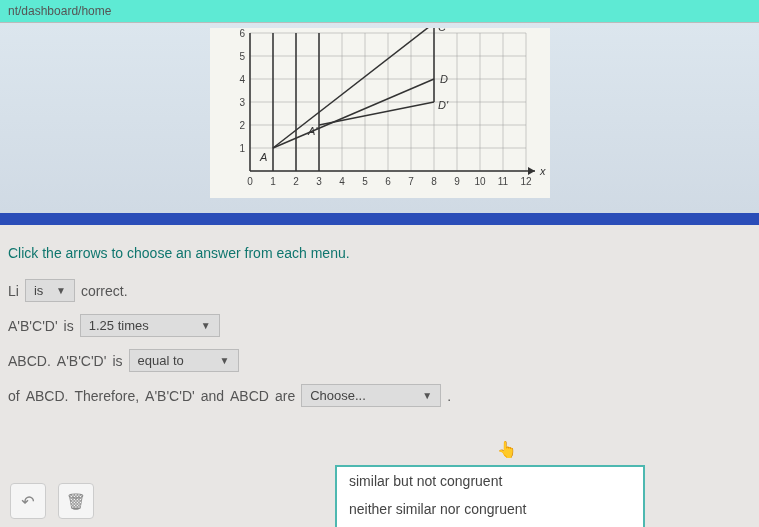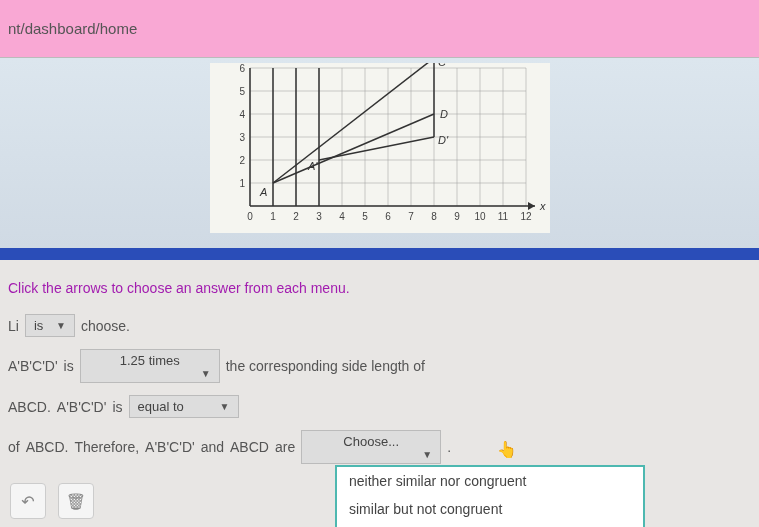--- a/index.html
+++ b/index.html
@@ -5,23 +5,23 @@
     * { margin: 0; padding: 0; box-sizing: border-box; }
     body {
       font-family: Arial, sans-serif;
       background: #e8e6e4;
       width: 759px;
       height: 527px;
       overflow: hidden;
       position: relative;
     }
     .url-bar {
-      background: #f9a8d4;
-      padding: 20px 8px;
-      font-size: 15px;
+      background: #5eead4;
+      padding: 4px 8px;
+      font-size: 12px;
       color: #555;
       border-bottom: 1px solid #bbb;
     }
     .graph-section {
       background: linear-gradient(180deg, #dce6ee 0%, #d0dae4 100%);
       padding: 5px 0 15px 0;
       display: flex;
       justify-content: center;
     }
     .graph-container {
@@ -32,21 +32,21 @@
     }
     .blue-divider {
       height: 12px;
       background: #2a4db8;
     }
     .question-section {
       padding: 20px 8px 10px 8px;
       background: #e8e6e4;
     }
     .instruction {
-      color: #a21caf;
+      color: #0f766e;
       font-size: 14px;
       margin-bottom: 18px;
     }
     .line {
       display: flex;
       align-items: center;
       flex-wrap: wrap;
       gap: 6px;
       margin-bottom: 12px;
       font-size: 14px;
@@ -56,21 +56,21 @@
       display: inline-flex;
       align-items: center;
       background: #ddd;
       border: 1px solid #bbb;
       padding: 3px 8px;
       font-size: 13px;
       color: #444;
       min-width: 50px;
       position: relative;
     }
-    .dropdown.wide { min-width: 140px; flex-direction: column; }
+    .dropdown.wide { min-width: 140px; }
     .dropdown.medium { min-width: 110px; text-align: right; }
     .dropdown-arrow {
       margin-left: auto;
       font-size: 10px;
       color: #555;
       padding-left: 10px;
     }
     .italic { }
     .options-menu {
       position: absolute;
@@ -201,31 +201,30 @@
 
 <div class="question-section">
   <div class="instruction">Click the arrows to choose an answer from each menu.</div>
 
   <div class="line">
     <span>Li</span>
     <span class="dropdown">
       <span>is</span>
       <span class="dropdown-arrow">▼</span>
     </span>
-    <span>choose.</span>
+    <span>correct.</span>
   </div>
 
   <div class="line">
     <span class="italic">A'B'C'D'</span>
     <span>is</span>
     <span class="dropdown wide">
       <span>1.25 times</span>
       <span class="dropdown-arrow">▼</span>
     </span>
-    <span>the corresponding side length of</span>
   </div>
 
   <div class="line">
     <span class="italic">ABCD.</span>
     <span class="italic">A'B'C'D'</span>
     <span>is</span>
     <span class="dropdown medium">
       <span>equal to</span>
       <span class="dropdown-arrow">▼</span>
     </span>
@@ -243,22 +242,22 @@
       <span>Choose...</span>
       <span class="dropdown-arrow">▼</span>
     </span>
     <span>.</span>
   </div>
 </div>
 
 <span class="cursor-icon">👆</span>
 
 <div class="options-menu">
+  <div class="option-item">similar but not congruent</div>
   <div class="option-item">neither similar nor congruent</div>
-  <div class="option-item">similar but not congruent</div>
   <div class="option-item">similar and congruent</div>
 </div>
 
 <div class="bottom-toolbar">
   <div class="tool-btn">
     <span>↶</span>
   </div>
   <div class="tool-btn">
     <span>🗑</span>
   </div>

